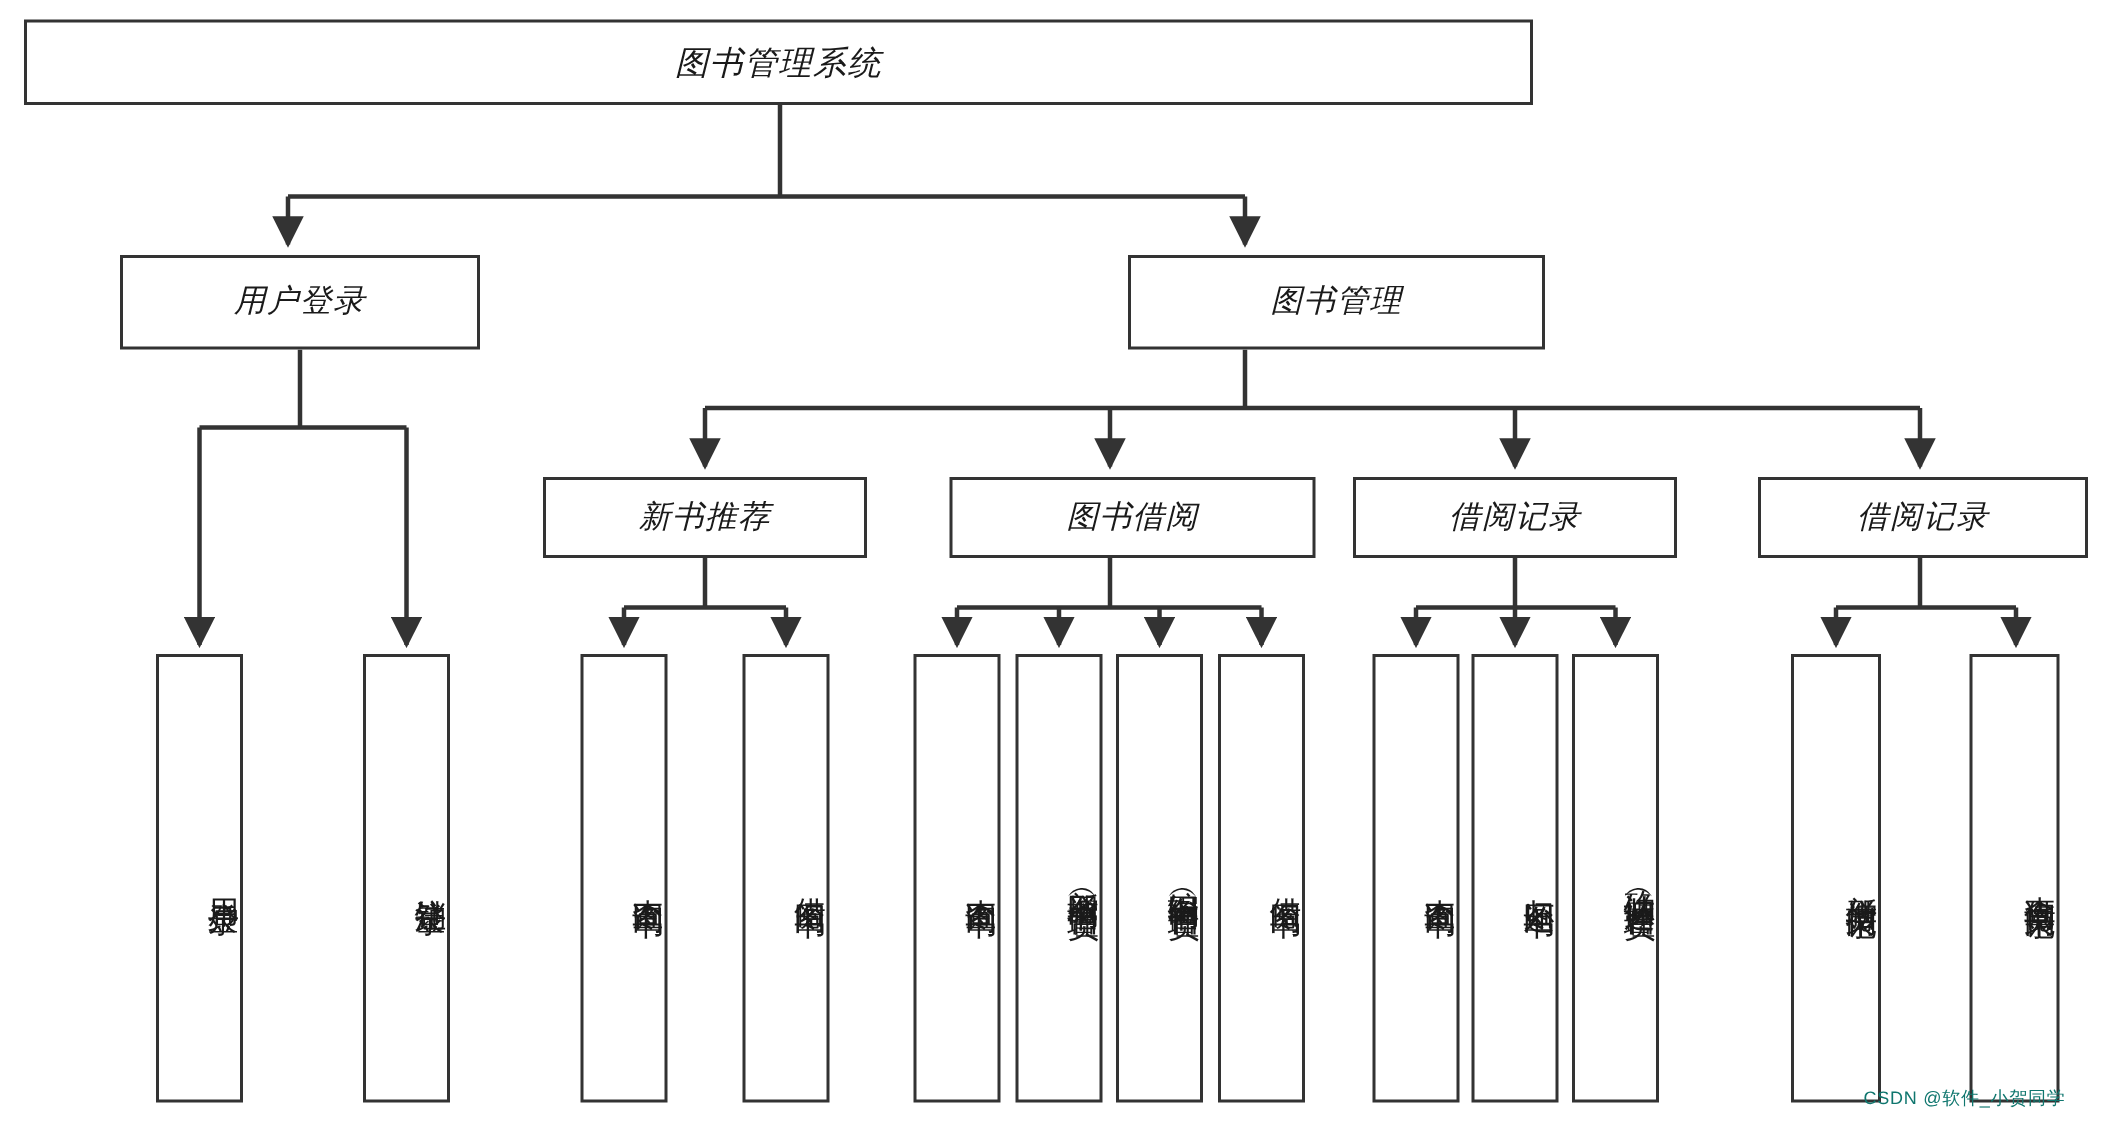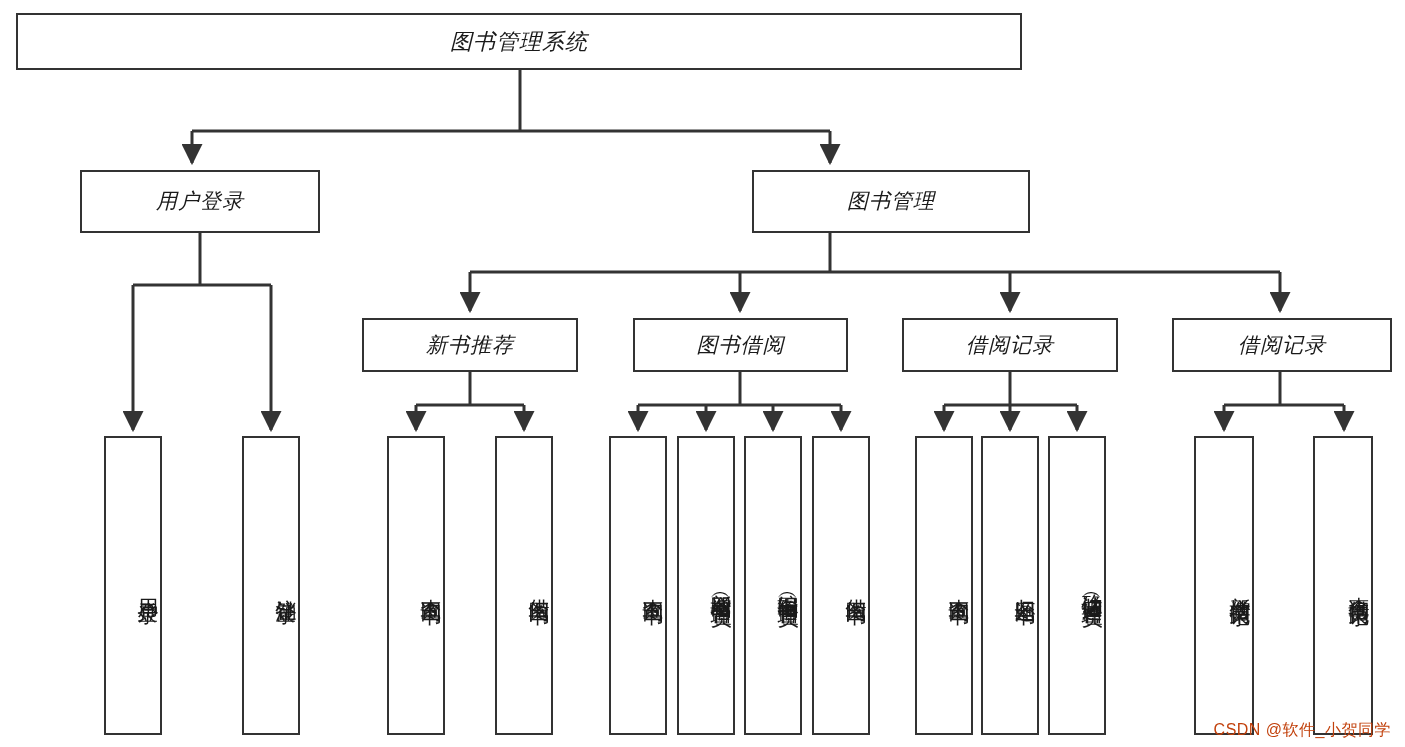--- a/index.html
+++ b/index.html
@@ -42,24 +42,24 @@
   }
   .node.vert > span{
     writing-mode:vertical-rl;
     text-orientation:upright;
     display:block;
     max-height:100%;
   }
   svg#edges{position:absolute;left:0;top:0;width:1405px;height:747px;pointer-events:none;}
   #watermark{
     position:absolute;
-    right:14px;
+    right:28px;
     bottom:6px;
-    font-size:16px;
-    color:#c2410c;
+    font-size:12px;
+    color:#0f766e;
     letter-spacing:0.5px;
     white-space:nowrap;
   }
 </style>
 </head>
 <body>
 
 <div id="diagram">
 
   <svg id="edges" viewBox="0 0 1405 747" xmlns="http://www.w3.org/2000/svg">
@@ -119,21 +119,21 @@
   <div class="node horiz" style="left:80px;top:170px;width:240px;height:63px;">
     <span>用户登录</span>
   </div>
   <div class="node horiz" style="left:712px;top:170px;width:278px;height:63px;margin-left:40px;">
     <span>图书管理</span>
   </div>
 
   <div class="node horiz" style="left:362px;top:318px;width:216px;height:54px;">
     <span>新书推荐</span>
   </div>
-  <div class="node horiz" style="left:633px;top:318px;width:215px;height:54px;">
+  <div class="node horiz" style="left:633px;top:318px;width:244px;height:54px;">
     <span>图书借阅</span>
   </div>
   <div class="node horiz" style="left:902px;top:318px;width:216px;height:54px;">
     <span>借阅记录</span>
   </div>
   <div class="node horiz" style="left:1172px;top:318px;width:220px;height:54px;">
     <span>借阅记录</span>
   </div>
 
   <div class="node vert" style="left:104px;top:436px;width:58px;height:299px;">

